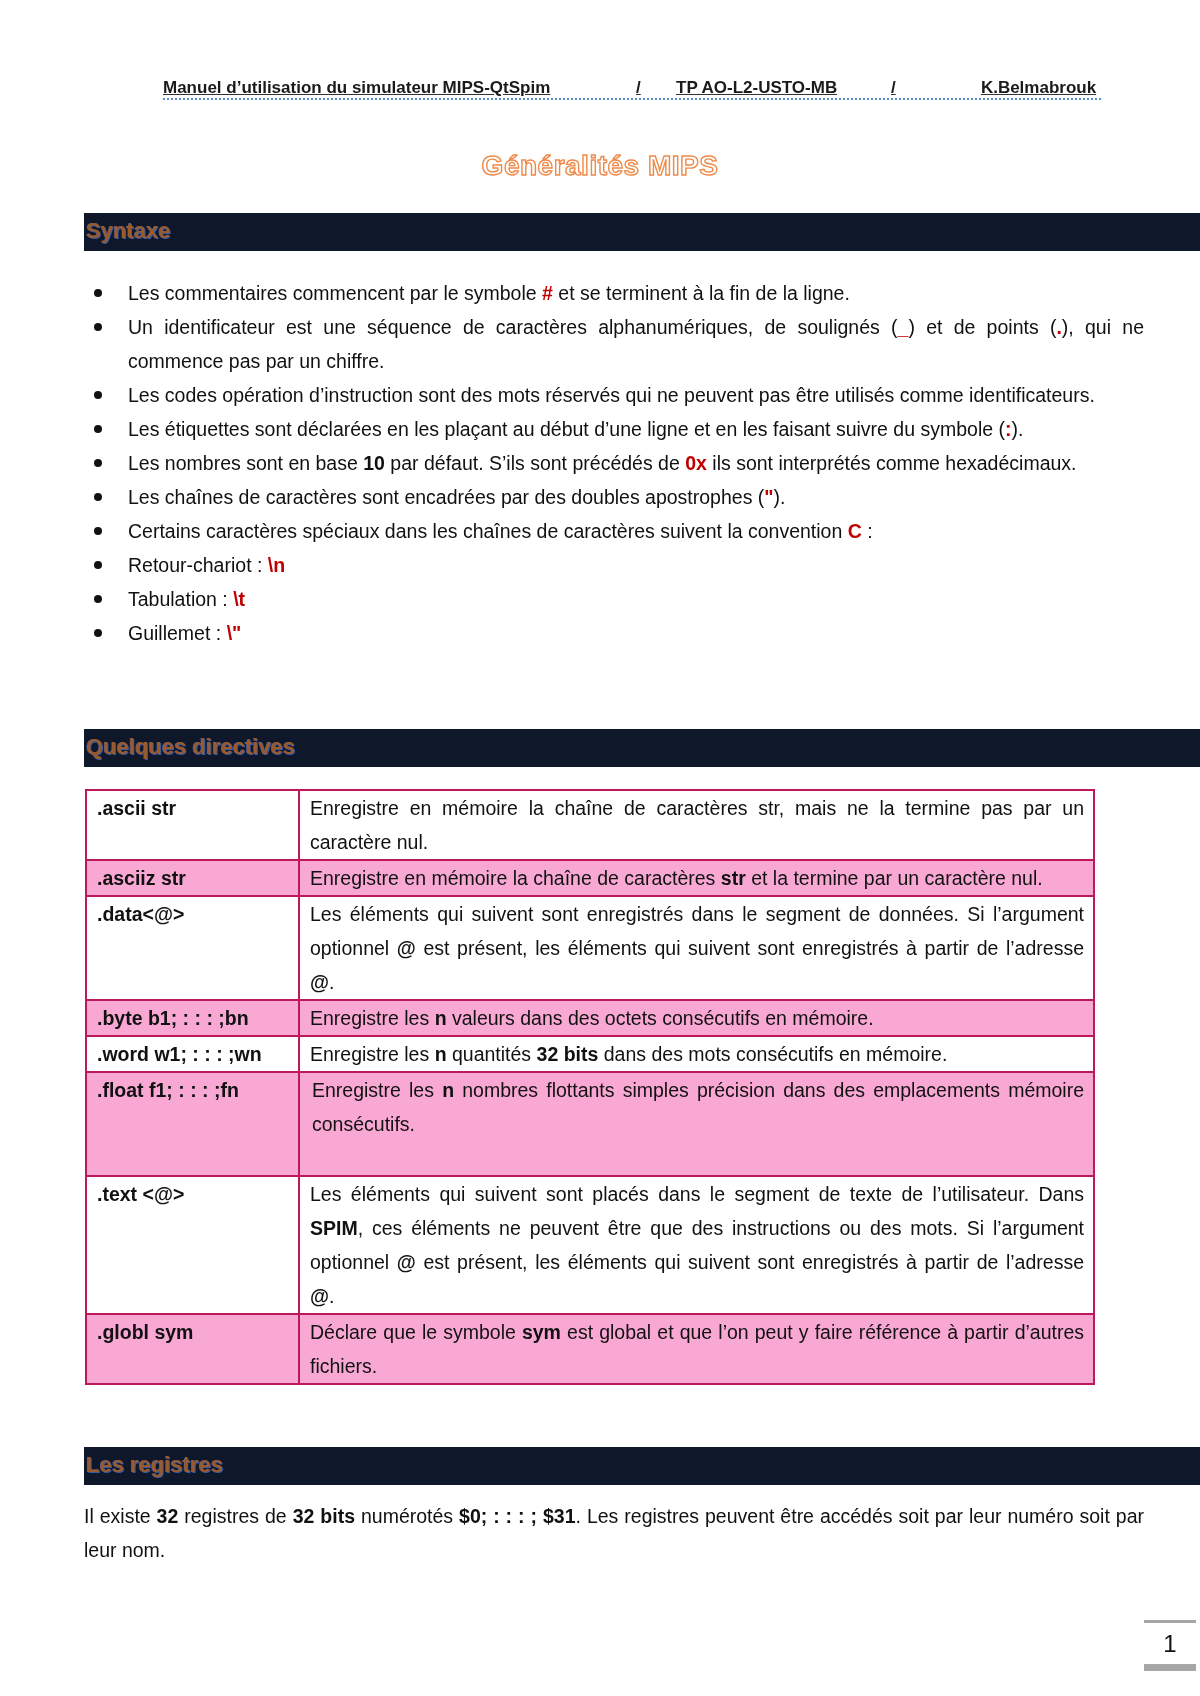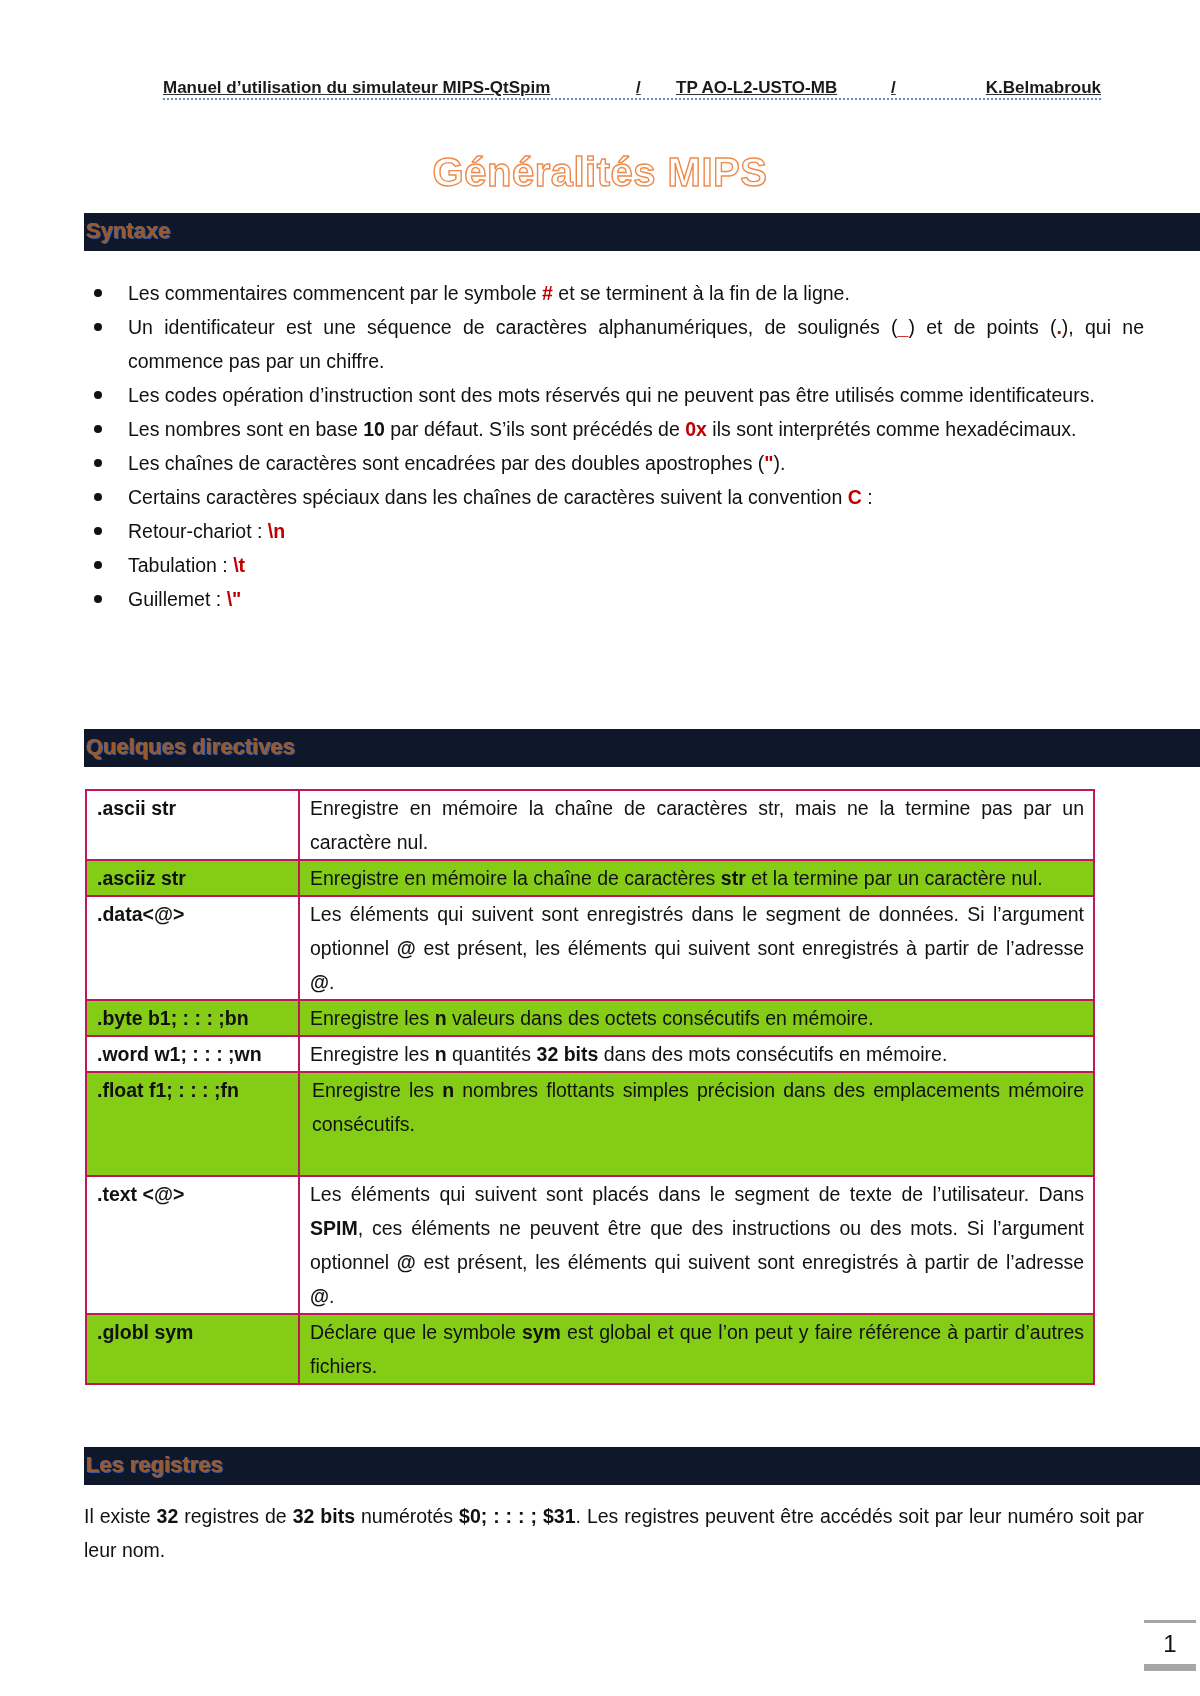--- a/index.html
+++ b/index.html
@@ -9,25 +9,25 @@
       font-size:17px; font-weight:bold; color:#1a1a1a;
       border-bottom:2px dotted #5b8fd6;
       display:flex; align-items:flex-end; white-space:nowrap;
       text-decoration: underline; text-decoration-color:#333;margin-left:20px;
     }
     .header span { display:inline-block; }
     .h-manual { width:473px; }
     .h-sep1 { width:40px; }
     .h-tp { width:215px; }
     .h-sep2 { width:85px; }
-    .h-author { flex:1; text-align:right; }
+    .h-author { flex:1; text-align:center; }
 
     .title {
       position:absolute; left:0; width:1200px; top:150px; text-align:center;
-      font-size:40px; font-weight:bold; color:#ffffff;
+      font-size:28px; font-weight:bold; color:#ffffff;
       -webkit-text-stroke:1.4px #ee8a4a; letter-spacing:0.5px;
     }
 
     .section-band {
       position:absolute; left:84px; width:1192px; height:38px;
       background:#0f172a;
     }
     .section-band .label {
       position:absolute; left:2px; top:5px; font-size:22px; font-weight:bold;
       color:#9a5a2a; text-shadow:1px 1px 0 #3b5aa6, -0.5px 0 0 #3b5aa6;
@@ -39,21 +39,21 @@
     .red { color:#c00000; font-weight:bold; }
     b { font-weight:bold; }
 
     table.dir {
       position:absolute; left:85px; top:789px; width:1010px; border-collapse:collapse;
       font-size:19.5px; line-height:34px;
     }
     table.dir td { border:2px solid #be185d; vertical-align:top; padding:0 9px 0 10px; }
     table.dir td.k { width:192px; font-weight:bold; }
     table.dir td.v { text-align:justify; }
-    table.dir tr.shade td { background:#84cc16; }
+    table.dir tr.shade td { background:#f9a8d4; }
 
     .para {
       position:absolute; left:84px; top:1499px; width:1060px; font-size:19.5px; line-height:34px; text-align:justify;
     }
     .pagenum {
       position:absolute; left:1144px; top:1620px; width:52px; height:52px; text-align:center;
     }
     .pagenum .bar-top { position:absolute; top:0; left:0; width:52px; height:3px; background:#a6a6a6; }
     .pagenum .num { position:absolute; top:10px; left:0; width:52px; font-size:24px; color:#111; }
     .pagenum .bar-bot { position:absolute; top:44px; left:0; width:52px; height:7px; background:#a6a6a6; }
@@ -72,20 +72,21 @@
 <div class="title">Généralités MIPS</div>
 
 <div class="section-band" style="top:213px;">
   <span class="label">Syntaxe</span>
 </div>
 
 <div class="bullets">
   <div class="bullet"><span class="dot"></span><span>Les commentaires commencent par le symbole </span><span class="red">#</span><span> et se terminent à la fin de la ligne.</span></div>
   <div class="bullet"><span class="dot"></span><span>Un identificateur est une séquence de caractères alphanumériques, de soulignés (</span><span class="red">_</span><span>) et de points (</span><span class="red">.</span><span>), qui ne commence pas par un chiffre.</span></div>
   <div class="bullet"><span class="dot"></span><span>Les codes opération d’instruction sont des mots réservés qui ne peuvent pas être utilisés comme identificateurs.</span></div>
+  <div class="bullet"><span class="dot"></span><span>Les étiquettes sont déclarées en les plaçant au début d’une ligne et en les faisant suivre du symbole (</span><span class="red">:</span><span>).</span></div>
   <div class="bullet"><span class="dot"></span><span>Les nombres sont en base </span><b>10</b><span> par défaut. S’ils sont précédés de </span><span class="red">0x</span><span> ils sont interprétés comme hexadécimaux.</span></div>
   <div class="bullet"><span class="dot"></span><span>Les chaînes de caractères sont encadrées par des doubles apostrophes (</span><span class="red">"</span><span>).</span></div>
   <div class="bullet"><span class="dot"></span><span>Certains caractères spéciaux dans les chaînes de caractères suivent la convention </span><span class="red">C</span><span> :</span></div>
   <div class="bullet"><span class="dot"></span><span>Retour-chariot : </span><span class="red">\n</span></div>
   <div class="bullet"><span class="dot"></span><span>Tabulation : </span><span class="red">\t</span></div>
   <div class="bullet"><span class="dot"></span><span>Guillemet : </span><span class="red">\"</span></div>
 </div>
 
 <div class="section-band" style="top:729px;">
   <span class="label">Quelques directives</span>

